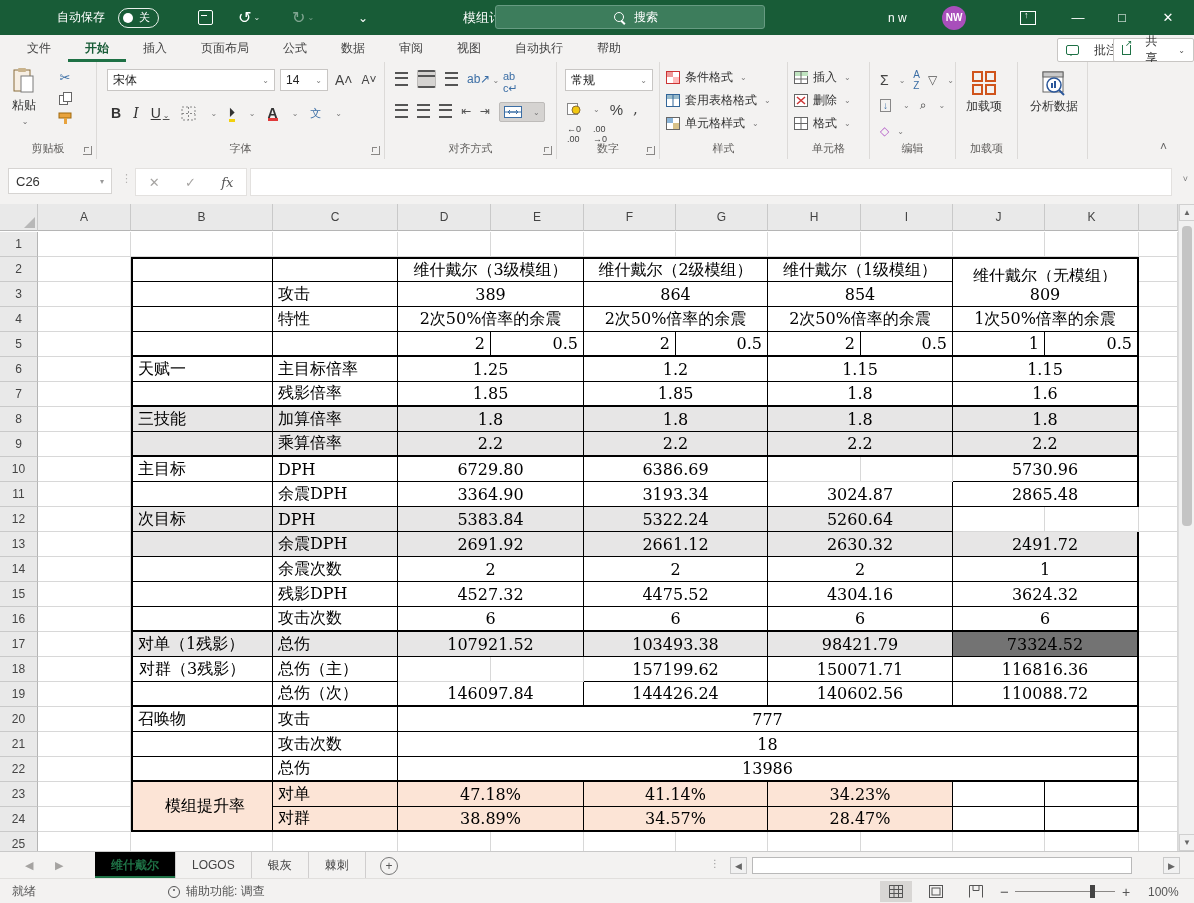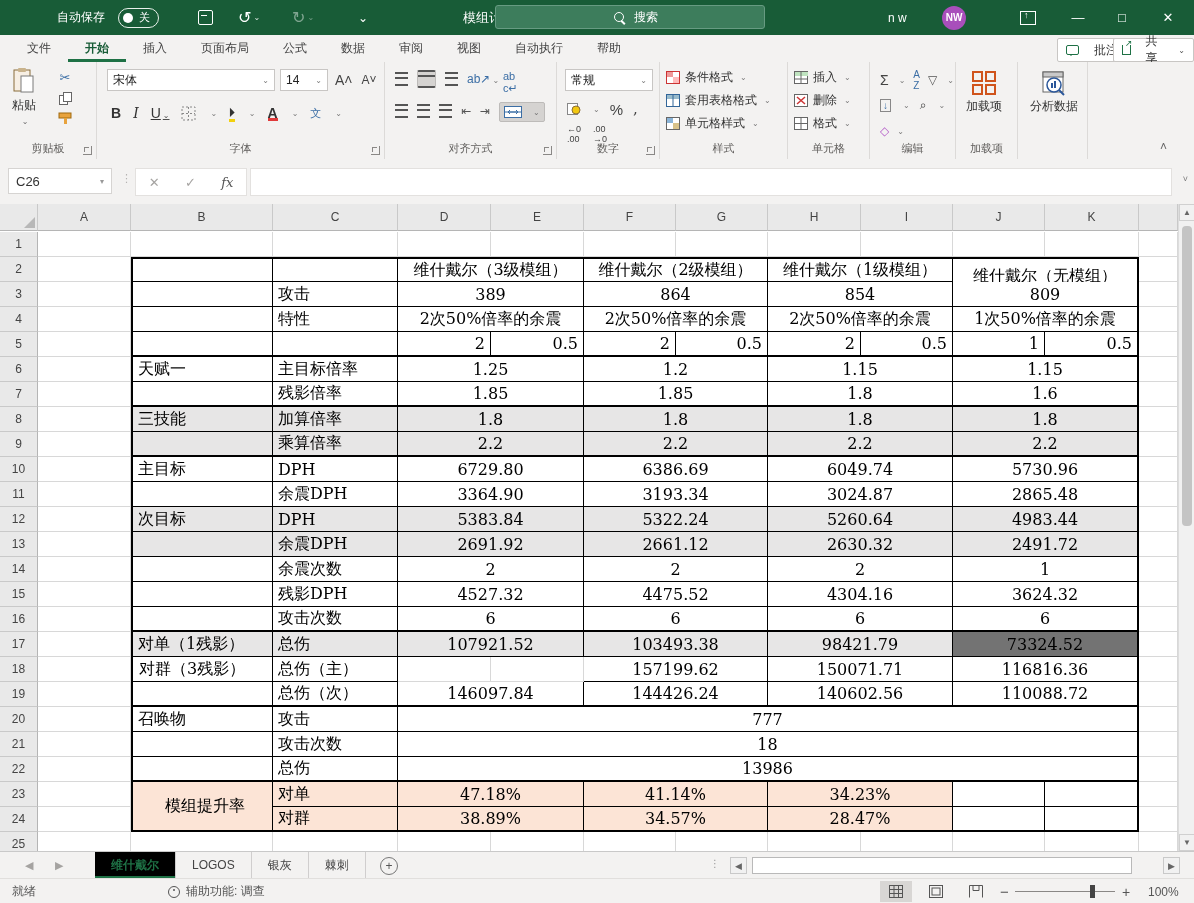--- a/index.html
+++ b/index.html
@@ -526,34 +526,32 @@
       <div class="cell" style="left: 131px; width: 142px; top: 200px; height: 25px; background: rgb(231, 230, 230); border-right: 1px solid rgb(0, 0, 0); border-bottom: 2px solid rgb(0, 0, 0); border-left: 2px solid rgb(0, 0, 0);"></div>
       <div class="cell al" style="left: 273px; width: 125px; top: 200px; height: 25px; background: rgb(231, 230, 230); border-right: 1px solid rgb(0, 0, 0); border-bottom: 2px solid rgb(0, 0, 0);">乘算倍率</div>
       <div class="cell" style="left: 398px; width: 186px; top: 200px; height: 25px; background: rgb(231, 230, 230); border-right: 1px solid rgb(0, 0, 0); border-bottom: 2px solid rgb(0, 0, 0);">2.2</div>
       <div class="cell" style="left: 584px; width: 184px; top: 200px; height: 25px; background: rgb(231, 230, 230); border-right: 1px solid rgb(0, 0, 0); border-bottom: 2px solid rgb(0, 0, 0);">2.2</div>
       <div class="cell" style="left: 768px; width: 185px; top: 200px; height: 25px; background: rgb(231, 230, 230); border-right: 1px solid rgb(0, 0, 0); border-bottom: 2px solid rgb(0, 0, 0);">2.2</div>
       <div class="cell" style="left: 953px; width: 186px; top: 200px; height: 25px; background: rgb(231, 230, 230); border-right: 2px solid rgb(0, 0, 0); border-bottom: 2px solid rgb(0, 0, 0);">2.2</div>
       <div class="cell al" style="left: 131px; width: 142px; top: 225px; height: 25px; border-right: 1px solid rgb(0, 0, 0); border-bottom: 1px solid rgb(0, 0, 0); border-left: 2px solid rgb(0, 0, 0);">主目标</div>
       <div class="cell al" style="left: 273px; width: 125px; top: 225px; height: 25px; border-right: 1px solid rgb(0, 0, 0); border-bottom: 1px solid rgb(0, 0, 0);">DPH</div>
       <div class="cell" style="left: 398px; width: 186px; top: 225px; height: 25px; border-right: 1px solid rgb(0, 0, 0); border-bottom: 1px solid rgb(0, 0, 0);">6729.80</div>
       <div class="cell" style="left: 584px; width: 184px; top: 225px; height: 25px; border-right: 1px solid rgb(0, 0, 0); border-bottom: 1px solid rgb(0, 0, 0);">6386.69</div>
-      <div class="cell" style="left: 768px; width: 185px; top: 225px; height: 25px; border-right: 1px solid rgb(0, 0, 0); border-bottom: 1px solid rgb(0, 0, 0);">6049.74</div>
       <div class="cell" style="left: 953px; width: 186px; top: 225px; height: 25px; border-right: 2px solid rgb(0, 0, 0); border-bottom: 1px solid rgb(0, 0, 0);">5730.96</div>
       <div class="cell" style="left: 131px; width: 142px; top: 250px; height: 25px; border-right: 1px solid rgb(0, 0, 0); border-bottom: 1px solid rgb(0, 0, 0); border-left: 2px solid rgb(0, 0, 0);"></div>
       <div class="cell al" style="left: 273px; width: 125px; top: 250px; height: 25px; border-right: 1px solid rgb(0, 0, 0); border-bottom: 1px solid rgb(0, 0, 0);">余震DPH</div>
       <div class="cell" style="left: 398px; width: 186px; top: 250px; height: 25px; border-right: 1px solid rgb(0, 0, 0); border-bottom: 1px solid rgb(0, 0, 0);">3364.90</div>
       <div class="cell" style="left: 584px; width: 184px; top: 250px; height: 25px; border-right: 1px solid rgb(0, 0, 0); border-bottom: 1px solid rgb(0, 0, 0);">3193.34</div>
       <div class="cell" style="left: 768px; width: 185px; top: 250px; height: 25px; border-right: 1px solid rgb(0, 0, 0); border-bottom: 1px solid rgb(0, 0, 0);">3024.87</div>
       <div class="cell" style="left: 953px; width: 186px; top: 250px; height: 25px; border-right: 2px solid rgb(0, 0, 0); border-bottom: 1px solid rgb(0, 0, 0);">2865.48</div>
       <div class="cell al" style="left: 131px; width: 142px; top: 275px; height: 25px; background: rgb(231, 230, 230); border-right: 1px solid rgb(0, 0, 0); border-bottom: 1px solid rgb(0, 0, 0); border-left: 2px solid rgb(0, 0, 0);">次目标</div>
       <div class="cell al" style="left: 273px; width: 125px; top: 275px; height: 25px; background: rgb(231, 230, 230); border-right: 1px solid rgb(0, 0, 0); border-bottom: 1px solid rgb(0, 0, 0);">DPH</div>
       <div class="cell" style="left: 398px; width: 186px; top: 275px; height: 25px; background: rgb(231, 230, 230); border-right: 1px solid rgb(0, 0, 0); border-bottom: 1px solid rgb(0, 0, 0);">5383.84</div>
       <div class="cell" style="left: 584px; width: 184px; top: 275px; height: 25px; background: rgb(231, 230, 230); border-right: 1px solid rgb(0, 0, 0); border-bottom: 1px solid rgb(0, 0, 0);">5322.24</div>
       <div class="cell" style="left: 768px; width: 185px; top: 275px; height: 25px; background: rgb(231, 230, 230); border-right: 1px solid rgb(0, 0, 0); border-bottom: 1px solid rgb(0, 0, 0);">5260.64</div>
-      <div class="cell" style="left: 953px; width: 186px; top: 275px; height: 25px; background: rgb(231, 230, 230); border-right: 2px solid rgb(0, 0, 0); border-bottom: 1px solid rgb(0, 0, 0);">4983.44</div>
       <div class="cell" style="left: 131px; width: 142px; top: 300px; height: 25px; background: rgb(231, 230, 230); border-right: 1px solid rgb(0, 0, 0); border-bottom: 1px solid rgb(0, 0, 0); border-left: 2px solid rgb(0, 0, 0);"></div>
       <div class="cell al" style="left: 273px; width: 125px; top: 300px; height: 25px; background: rgb(231, 230, 230); border-right: 1px solid rgb(0, 0, 0); border-bottom: 1px solid rgb(0, 0, 0);">余震DPH</div>
       <div class="cell" style="left: 398px; width: 186px; top: 300px; height: 25px; background: rgb(231, 230, 230); border-right: 1px solid rgb(0, 0, 0); border-bottom: 1px solid rgb(0, 0, 0);">2691.92</div>
       <div class="cell" style="left: 584px; width: 184px; top: 300px; height: 25px; background: rgb(231, 230, 230); border-right: 1px solid rgb(0, 0, 0); border-bottom: 1px solid rgb(0, 0, 0);">2661.12</div>
       <div class="cell" style="left: 768px; width: 185px; top: 300px; height: 25px; background: rgb(231, 230, 230); border-right: 1px solid rgb(0, 0, 0); border-bottom: 1px solid rgb(0, 0, 0);">2630.32</div>
       <div class="cell" style="left: 953px; width: 186px; top: 300px; height: 25px; background: rgb(231, 230, 230); border-right: 2px solid rgb(0, 0, 0); border-bottom: 1px solid rgb(0, 0, 0);">2491.72</div>
       <div class="cell" style="left: 131px; width: 142px; top: 325px; height: 25px; border-right: 1px solid rgb(0, 0, 0); border-bottom: 1px solid rgb(0, 0, 0); border-left: 2px solid rgb(0, 0, 0);"></div>
       <div class="cell al" style="left: 273px; width: 125px; top: 325px; height: 25px; border-right: 1px solid rgb(0, 0, 0); border-bottom: 1px solid rgb(0, 0, 0);">余震次数</div>
       <div class="cell" style="left: 398px; width: 186px; top: 325px; height: 25px; border-right: 1px solid rgb(0, 0, 0); border-bottom: 1px solid rgb(0, 0, 0);">2</div>
       <div class="cell" style="left: 584px; width: 184px; top: 325px; height: 25px; border-right: 1px solid rgb(0, 0, 0); border-bottom: 1px solid rgb(0, 0, 0);">2</div>

